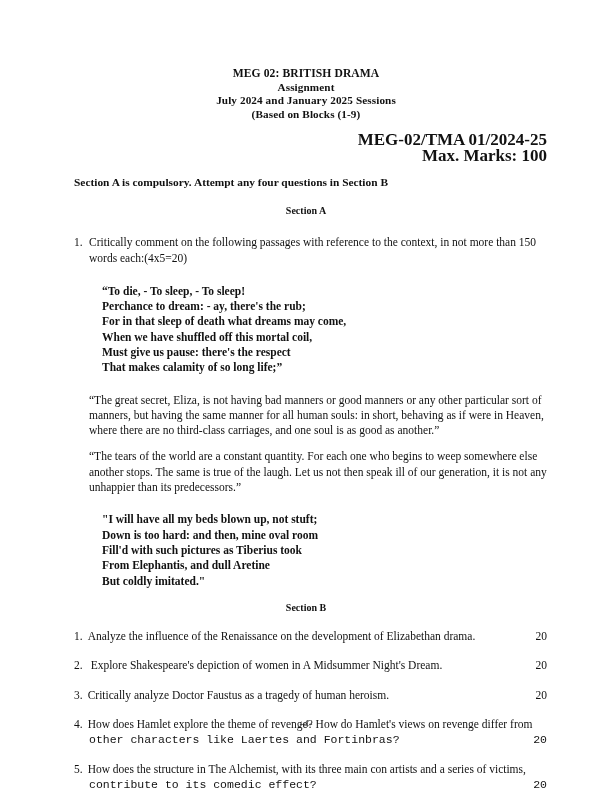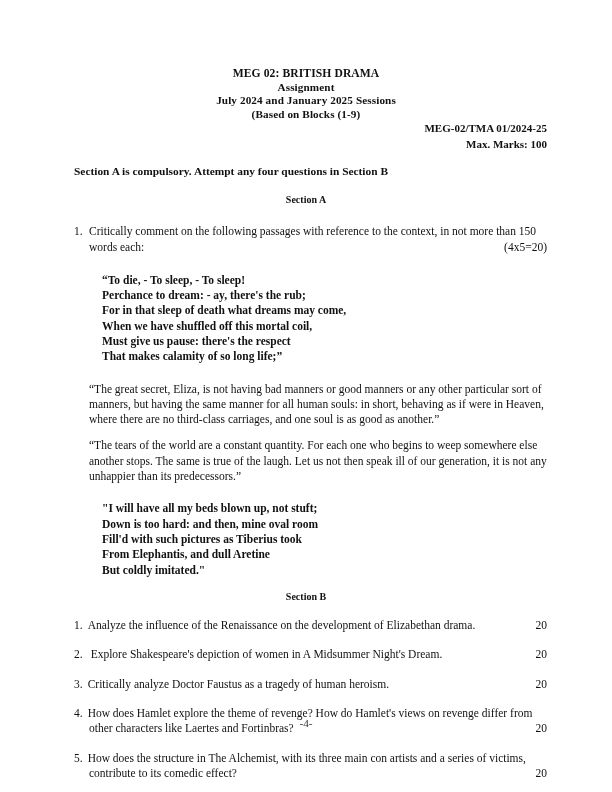--- a/index.html
+++ b/index.html
@@ -31,24 +31,25 @@
     font-weight: bold;
     font-size: 11.2px;
     line-height: 13.6px;
     letter-spacing: 0.1px;
   }
   .header-block .line-title {
     font-size: 11.6px;
   }
 
   .code-block {
+    margin-top: 11px;
     padding-right: 48px;
     text-align: right;
     font-weight: bold;
-    font-size: 11px;
+    font-size: 17px;
     line-height: 15.5px;
   }
 
   
   .instruction {
     margin-top: 13px;
     padding-left: 57px;
     font-weight: bold;
     font-size: 11.4px;
   }
@@ -78,21 +79,21 @@
   }
   .qa-num {
     width: 15px;
     flex: 0 0 15px;
   }
   .qa-text {
     flex: 1 1 auto;
   }
   .qa-marks-line {
     display: flex;
-    justify-content: space-between;
+    justify-content: flex-start;
     padding-left: 15px;
   }
 
   
   .passage {
     padding-right: 48px;
     font-size: 11.5px;
     line-height: 15.3px;
   }
   .passage.verse {
@@ -140,20 +141,21 @@
   }
   .qb-marks {
     flex: 0 0 auto;
     padding-left: 12px;
   }
   .qb-second-line {
     display: flex;
     justify-content: space-between;
     align-items: flex-end;
     padding-left: 15px;
+    font-family: Liberation Mono, monospace;
   }
 
   
   .page-footer {
     position: absolute;
     left: 0;
     right: 0;
     top: 717px;
     text-align: center;
     font-size: 11.3px;

